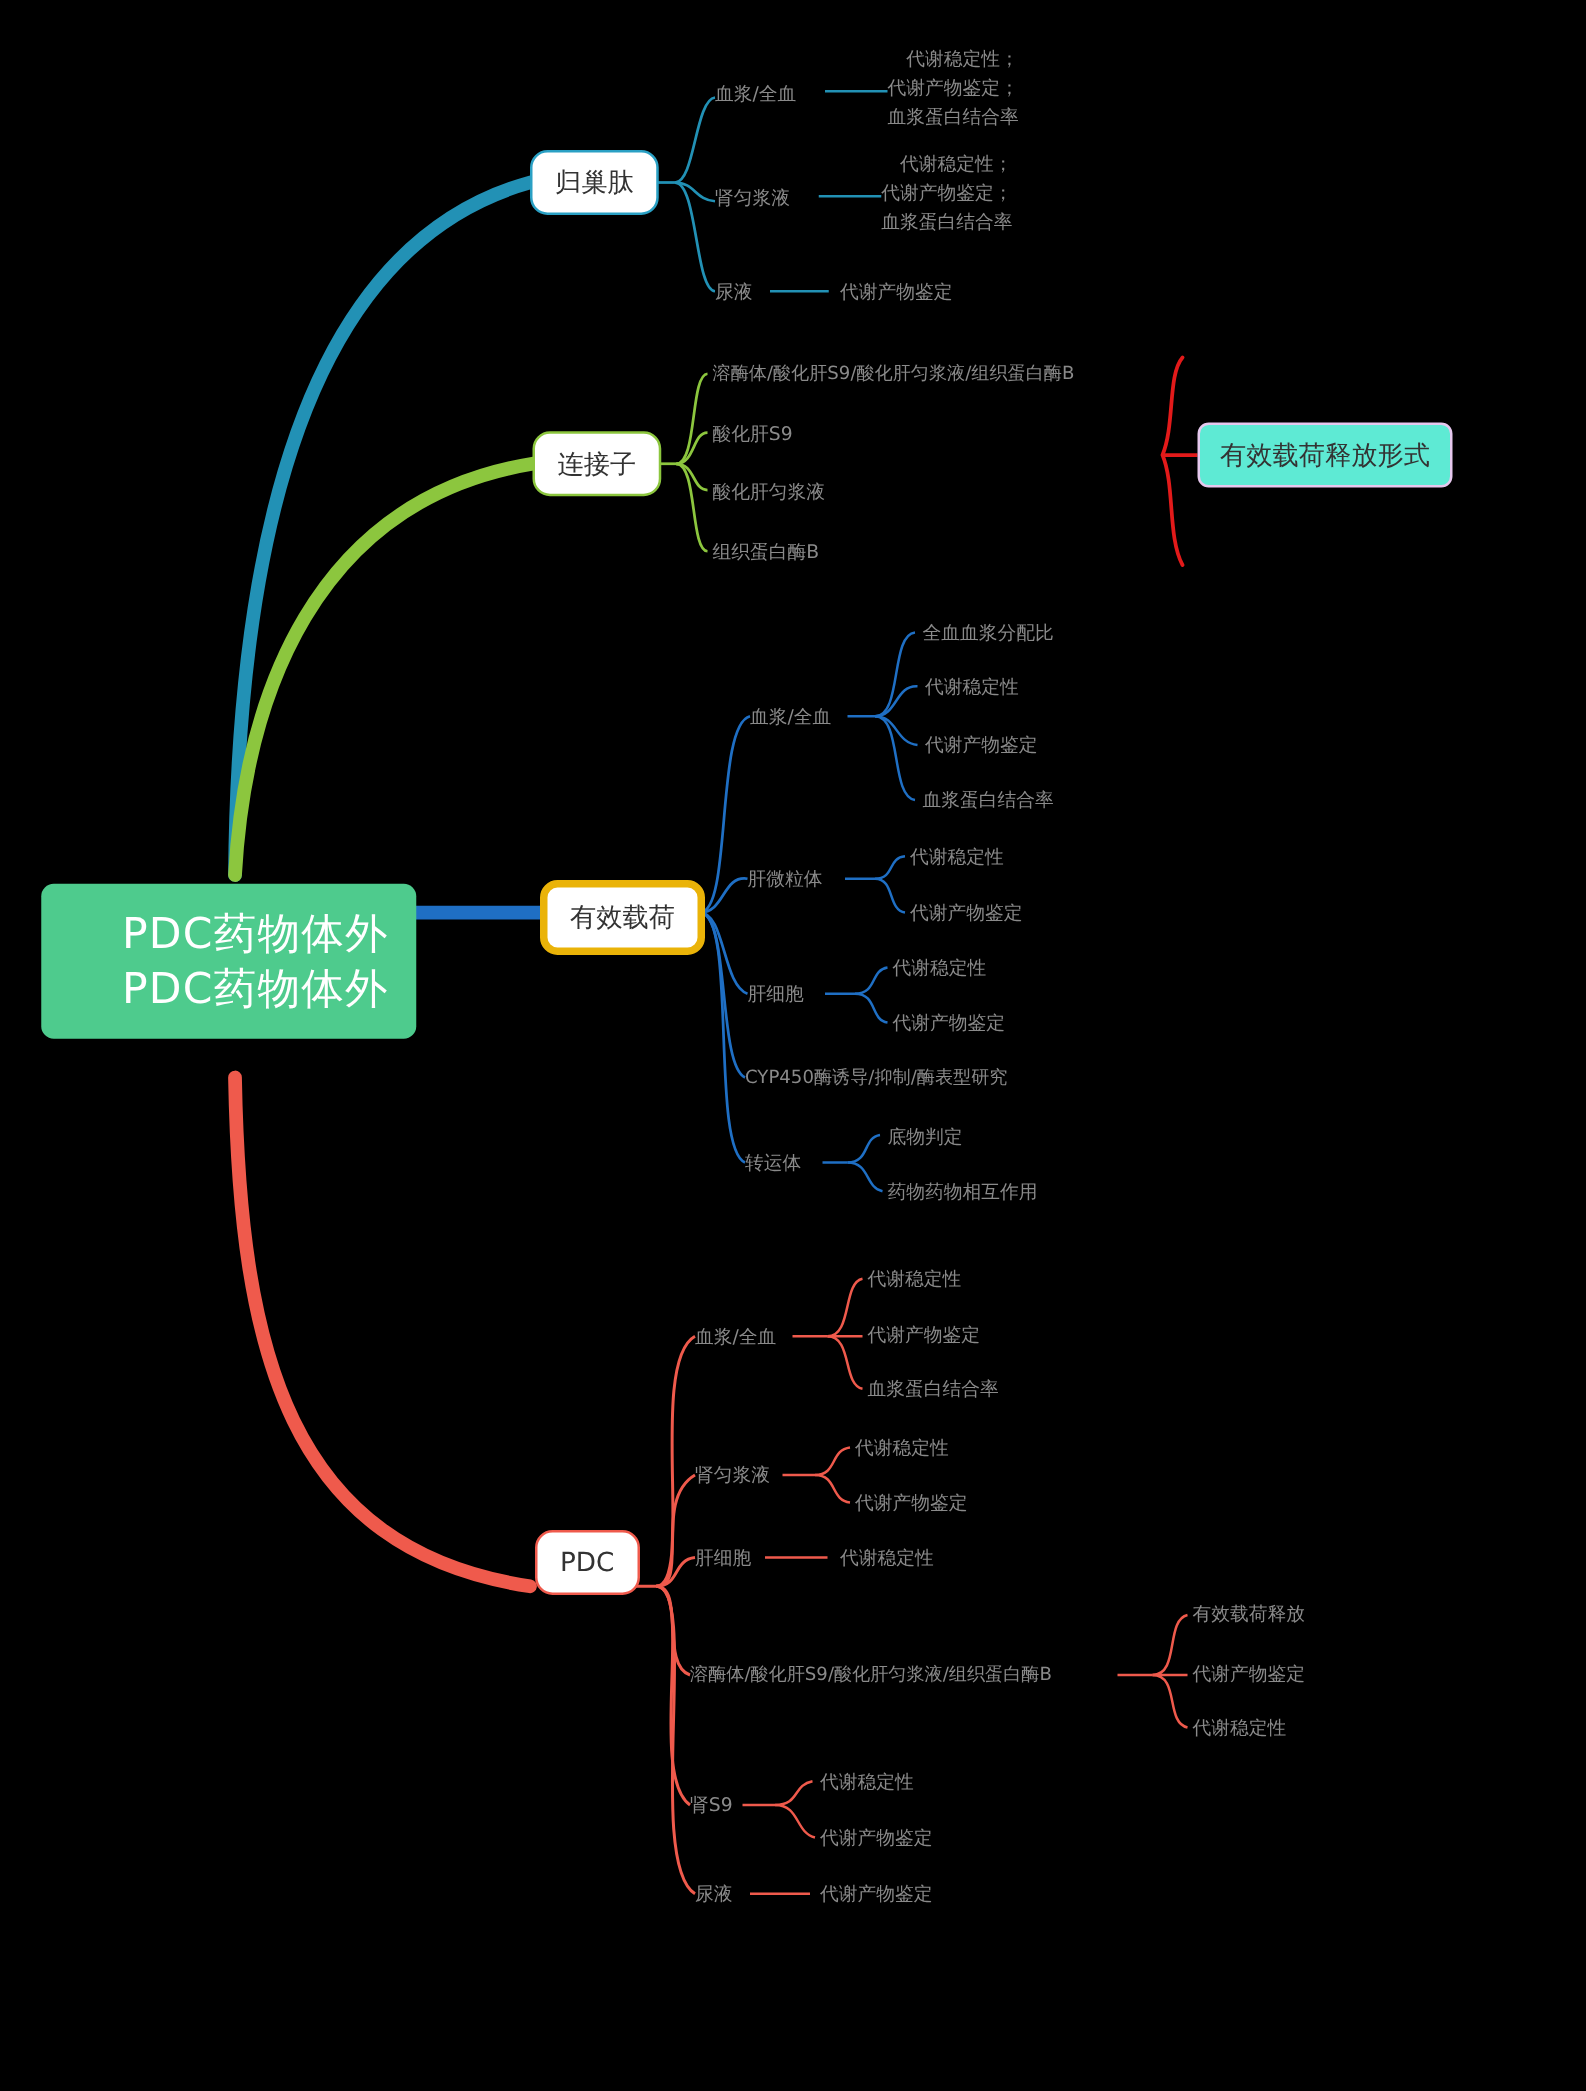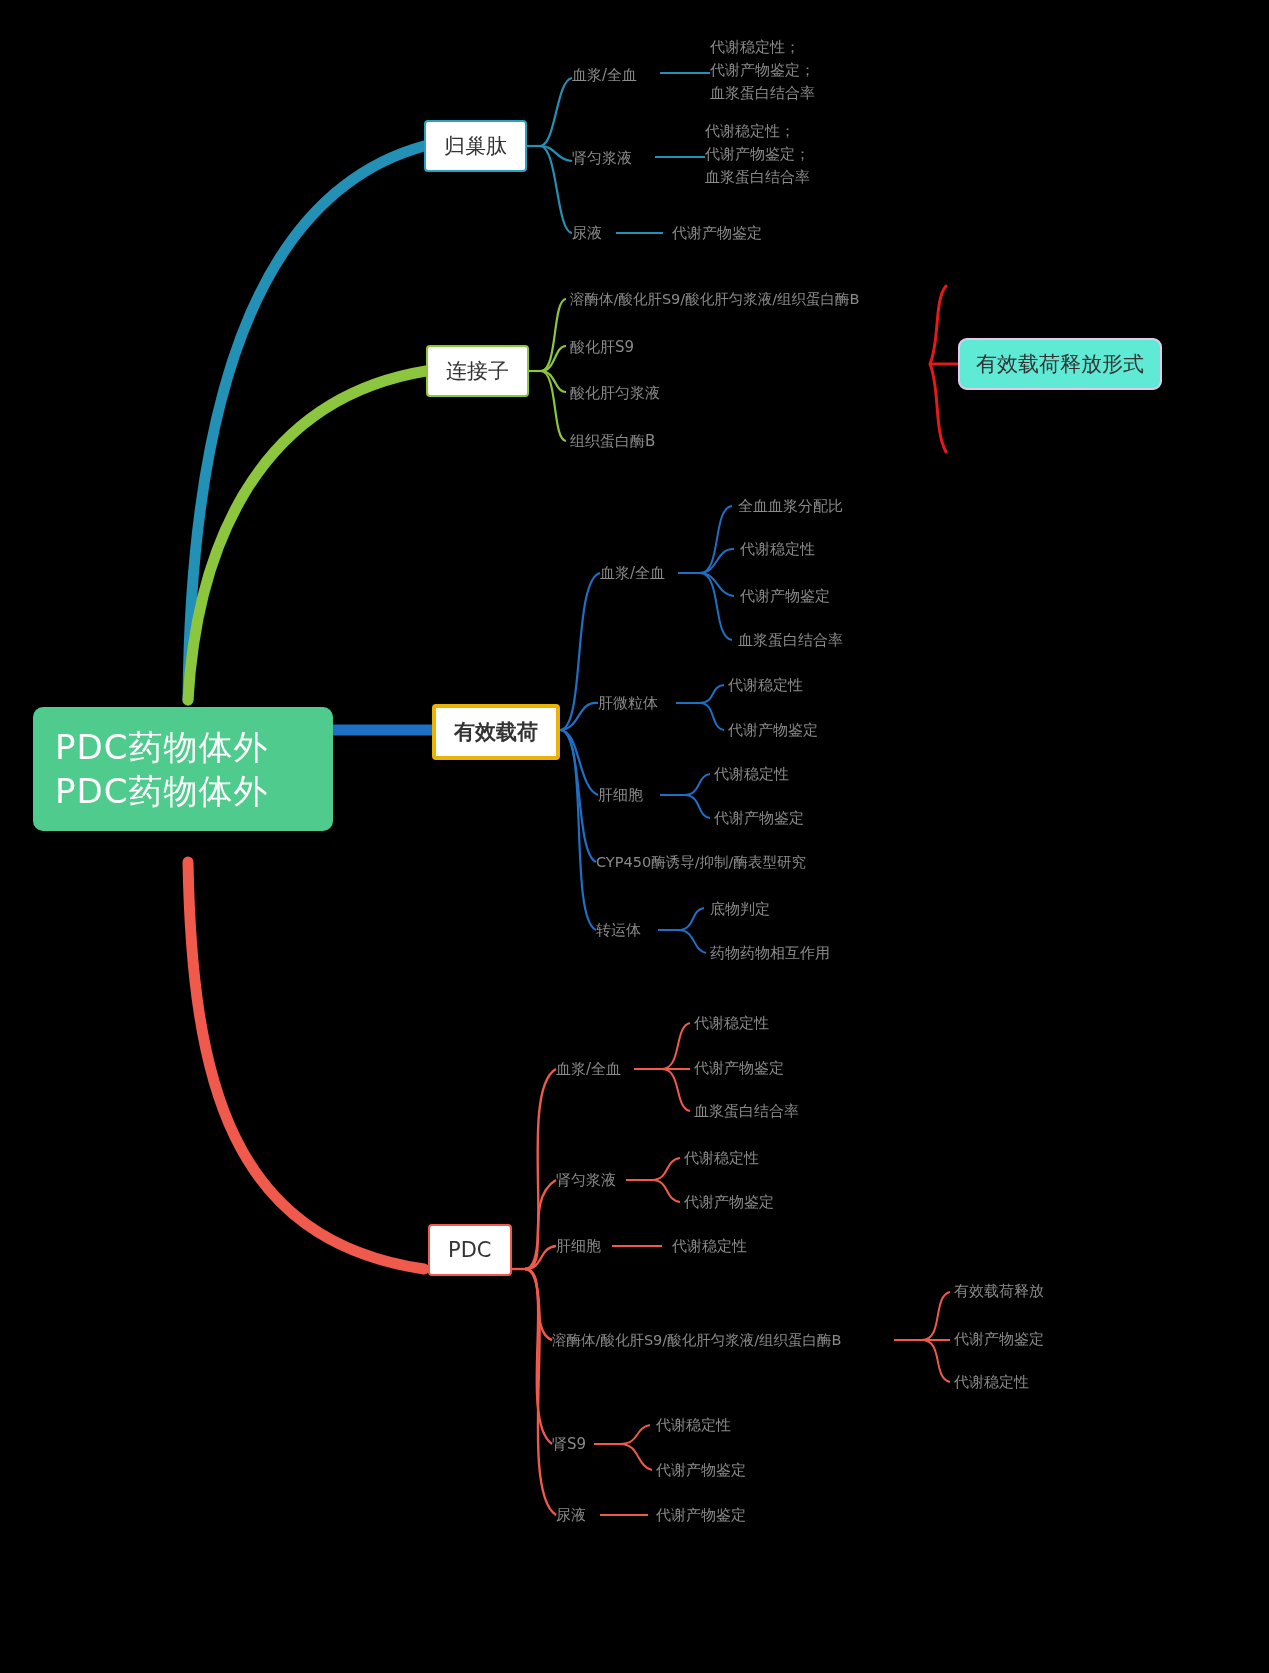--- a/index.html
+++ b/index.html
@@ -4,37 +4,37 @@
 <style>
   html,body{margin:0;padding:0;background:#000;}
   body{
     font-family:"DejaVu Sans","Liberation Sans",sans-serif;
     width:1269px;height:1673px;position:relative;overflow:hidden;
   }
   #stage{position:absolute;left:0;top:0;width:1269px;height:1673px;}
   svg.links{position:absolute;left:0;top:0;width:1269px;height:1673px;pointer-events:none;}
 
   
-  .node{position:absolute;box-sizing:border-box;white-space:nowrap;}
+  .node{position:absolute;box-sizing:border-box;white-space:nowrap;text-align:right;}
 
   .root{
     background:#4ecb8d;color:#ffffff;border-radius:10px;
     font-size:34px;line-height:44px;padding:18px 22px;
     letter-spacing:1px;
   }
   .root .l2{display:block;}
 
   .lvl1{
-    background:#ffffff;border-radius:4px;
+    background:#ffffff;border-radius:14px;
     font-size:21px;line-height:26px;color:#333333;
     padding:11px 18px;text-align:center;
   }
   .lvl1.c-blue{border:2px solid #2aa0c4;}
   .lvl1.c-green{border:2px solid #8cc63e;}
-  .lvl1.c-navy{border:4px solid #eab308;font-weight:bold;}
+  .lvl1.c-navy{border:6px solid #eab308;}
   .lvl1.c-red{border:2px solid #ef5a4c;}
 
   .merge{
     background:#5eead4;border:2px solid #e6c8ee;border-radius:9px;
     font-size:21px;line-height:26px;color:#333333;padding:11px 16px;
   }
 
   .leaf{
     color:#8a8a8a;font-size:15px;line-height:22px;background:transparent;
   }

